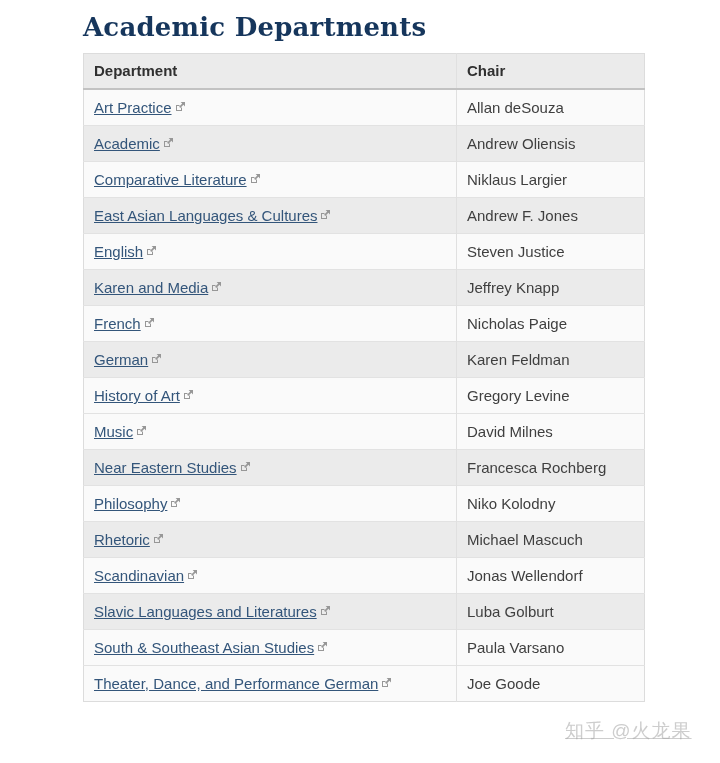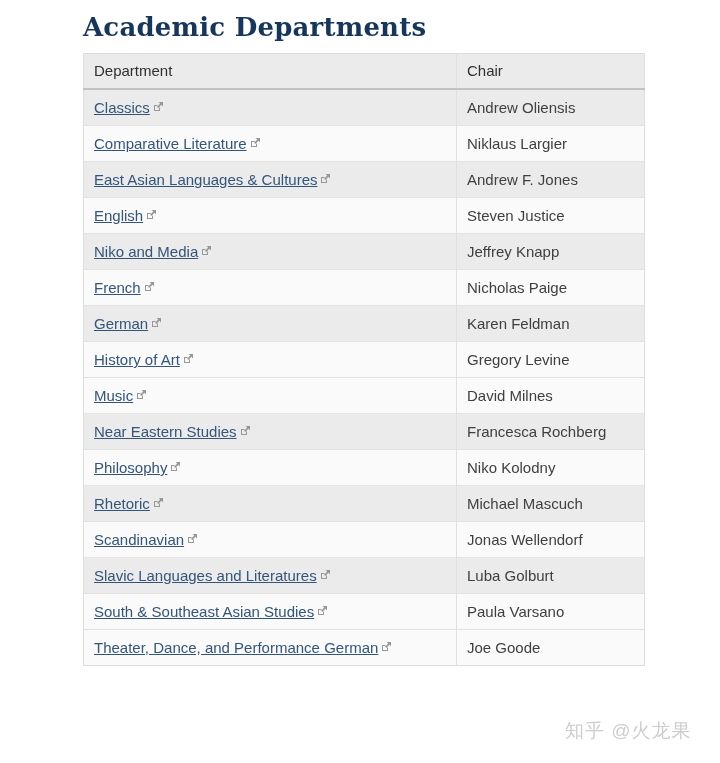--- a/index.html
+++ b/index.html
@@ -25,21 +25,21 @@
   table.dept-table {
     width: 562px;
     border-collapse: collapse;
     border: 1px solid var(--border, #dcdcdc);
     font-size: 15px;
     color: var(--text, #3f3f3f);
   }
   table.dept-table th {
     background: var(--header-bg, #ebebeb);
     text-align: left;
-    font-weight: normal;
+    font-weight: bold;
     color: #303030;
     padding: 8px 10px;
     line-height: 18px;
     border-bottom: 2px solid #c2c2c2;
   }
   table.dept-table td {
     padding: 8px 10px;
     line-height: 18px;
     border-top: 1px solid #e2e2e2;
     background: var(--row-bg, #fafafa);
@@ -63,38 +63,46 @@
   }
   .watermark {
     position: absolute;
     left: 565px;
     top: 718px;
     font-size: 19px;
     letter-spacing: 1px;
     color: rgba(164,164,164,0.55);
     text-shadow: 1px 1px 0 rgba(255,255,255,0.9);
     white-space: nowrap;
+    text-decoration: underline;
   }
 </style>
 </head>
 <body>
 
 <div class="page">
   <div class="content">
     <h1 class="page-title">Academic Departments</h1>
     <table class="dept-table">
       <thead>
         <tr>
           <th class="col-dept">Department</th>
           <th class="col-chair">Chair</th>
         </tr>
       </thead>
       <tbody>
-          <tr class="alt">
-            <td class="dept-cell"><a href="#" class="dept-link">Classics</a><span class="ext-icon"><svg viewBox="0 0 10 10" width="10" height="10" aria-hidden="true">
+          <tr>
+            <td class="dept-cell"><a href="#" class="dept-link">Art Practice</a><span class="ext-icon"><svg viewBox="0 0 10 10" width="10" height="10" aria-hidden="true">
+                  <path fill="#979797" d="M1 3h3.5v1H2v4h4V5.5h1V9H1z"></path>
+                  <path fill="#979797" d="M5.6 0H10v4.4L8.4 2.8 5.3 5.9 4.1 4.7l3.1-3.1z"></path>
+                </svg></span></td>
+            <td class="chair-cell">Allan deSouza</td>
+          </tr>
+          <tr class="alt">
+            <td class="dept-cell"><a href="#" class="dept-link">Academic</a><span class="ext-icon"><svg viewBox="0 0 10 10" width="10" height="10" aria-hidden="true">
                   <path fill="#979797" d="M1 3h3.5v1H2v4h4V5.5h1V9H1z"></path>
                   <path fill="#979797" d="M5.6 0H10v4.4L8.4 2.8 5.3 5.9 4.1 4.7l3.1-3.1z"></path>
                 </svg></span></td>
             <td class="chair-cell">Andrew Oliensis</td>
           </tr>
           <tr>
             <td class="dept-cell"><a href="#" class="dept-link">Comparative Literature</a><span class="ext-icon"><svg viewBox="0 0 10 10" width="10" height="10" aria-hidden="true">
                   <path fill="#979797" d="M1 3h3.5v1H2v4h4V5.5h1V9H1z"></path>
                   <path fill="#979797" d="M5.6 0H10v4.4L8.4 2.8 5.3 5.9 4.1 4.7l3.1-3.1z"></path>
                 </svg></span></td>
@@ -108,21 +116,21 @@
             <td class="chair-cell">Andrew F. Jones</td>
           </tr>
           <tr>
             <td class="dept-cell"><a href="#" class="dept-link">English</a><span class="ext-icon"><svg viewBox="0 0 10 10" width="10" height="10" aria-hidden="true">
                   <path fill="#979797" d="M1 3h3.5v1H2v4h4V5.5h1V9H1z"></path>
                   <path fill="#979797" d="M5.6 0H10v4.4L8.4 2.8 5.3 5.9 4.1 4.7l3.1-3.1z"></path>
                 </svg></span></td>
             <td class="chair-cell">Steven Justice</td>
           </tr>
           <tr class="alt">
-            <td class="dept-cell"><a href="#" class="dept-link">Niko and Media</a><span class="ext-icon"><svg viewBox="0 0 10 10" width="10" height="10" aria-hidden="true">
+            <td class="dept-cell"><a href="#" class="dept-link">Karen and Media</a><span class="ext-icon"><svg viewBox="0 0 10 10" width="10" height="10" aria-hidden="true">
                   <path fill="#979797" d="M1 3h3.5v1H2v4h4V5.5h1V9H1z"></path>
                   <path fill="#979797" d="M5.6 0H10v4.4L8.4 2.8 5.3 5.9 4.1 4.7l3.1-3.1z"></path>
                 </svg></span></td>
             <td class="chair-cell">Jeffrey Knapp</td>
           </tr>
           <tr>
             <td class="dept-cell"><a href="#" class="dept-link">French</a><span class="ext-icon"><svg viewBox="0 0 10 10" width="10" height="10" aria-hidden="true">
                   <path fill="#979797" d="M1 3h3.5v1H2v4h4V5.5h1V9H1z"></path>
                   <path fill="#979797" d="M5.6 0H10v4.4L8.4 2.8 5.3 5.9 4.1 4.7l3.1-3.1z"></path>
                 </svg></span></td>

